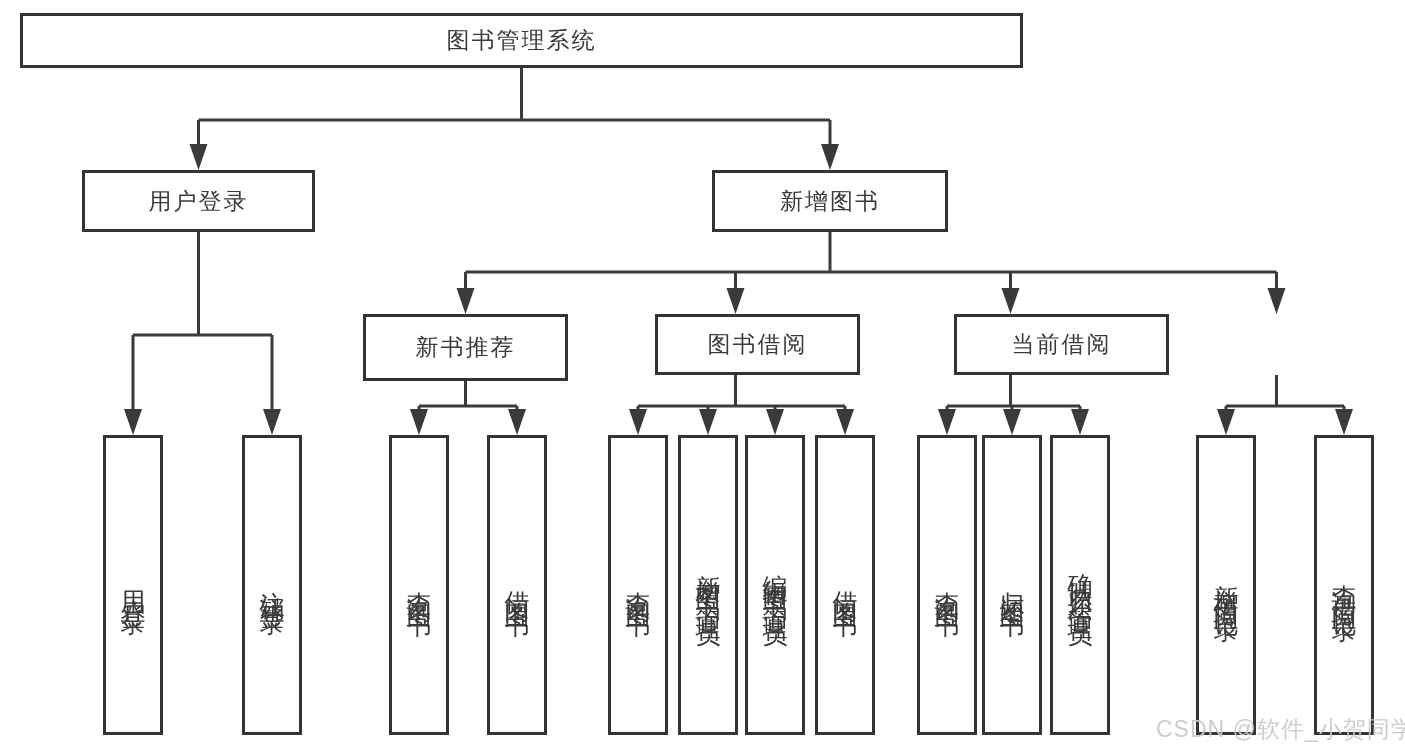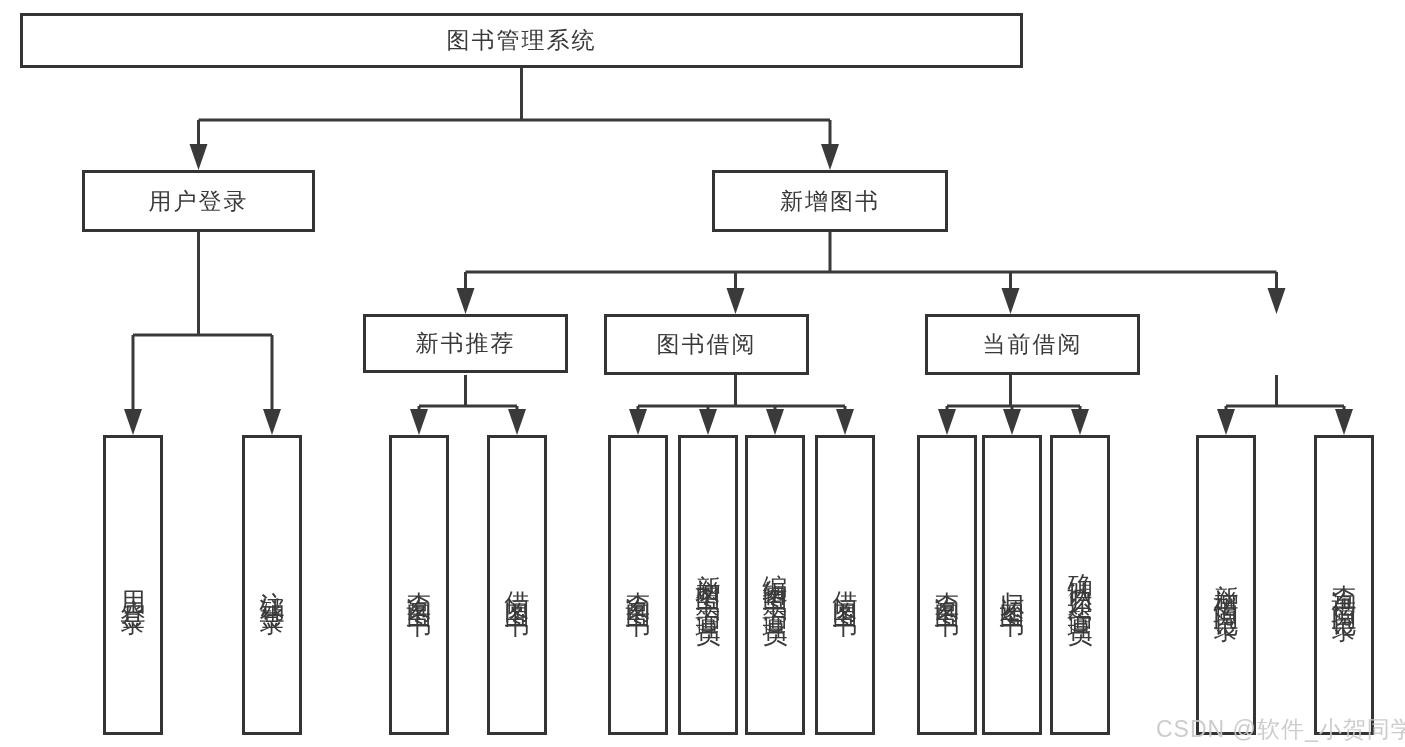--- a/index.html
+++ b/index.html
@@ -110,23 +110,23 @@
       <polygon points="1217,409 1235,409 1226,435"></polygon>
       <polygon points="1335,409 1353,409 1344,435"></polygon>
     </g>
   </svg>
 
   <div class="node h" style="left:20px; top:13px; width:1003px; height:55px;">图书管理系统</div>
 
   <div class="node h" style="left:82px; top:170px; width:233px; height:62px;">用户登录</div>
   <div class="node h" style="left:712px; top:170px; width:236px; height:62px;">新增图书</div>
 
-  <div class="node h" style="left:363px; top:314px; width:205px; height:59px;">新书推荐</div>
-  <div class="node h" style="left:604px; top:314px; width:205px; height:61px;">图书借阅</div>
-  <div class="node h" style="left:925px; top:314px; width:215px; height:61px;">当前借阅</div>
+  <div class="node h" style="left:363px; top:314px; width:205px; height:67px;">新书推荐</div>
+  <div class="node h" style="left:655px; top:314px; width:205px; height:61px;">图书借阅</div>
+  <div class="node h" style="left:954px; top:314px; width:215px; height:61px;">当前借阅</div>
 
   <div class="node v" style="left:103px; top:435px; width:60px; height:300px;">用户登录</div>
   <div class="node v" style="left:242px; top:435px; width:60px; height:300px;">注销登录</div>
 
   <div class="node v" style="left:389px; top:435px; width:60px; height:300px;">查询图书</div>
   <div class="node v" style="left:487px; top:435px; width:60px; height:300px;">借阅图书</div>
 
   <div class="node v" style="left:608px; top:435px; width:60px; height:300px;">查询图书</div>
   <div class="node v" style="left:678px; top:435px; width:60px; height:300px;">新增图书（管理员）</div>
   <div class="node v" style="left:745px; top:435px; width:60px; height:300px;">编辑图书（管理员）</div>

